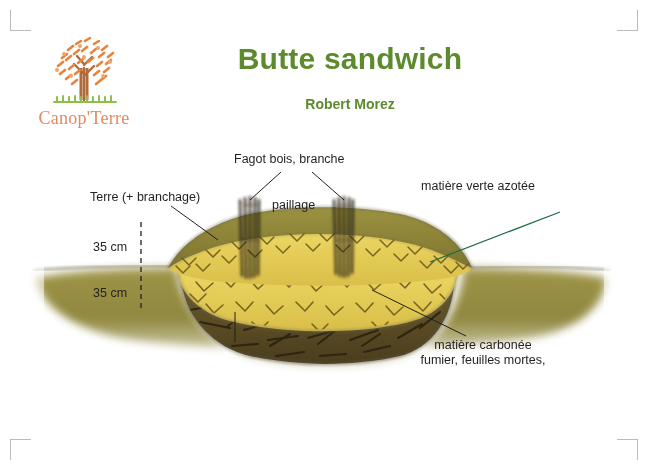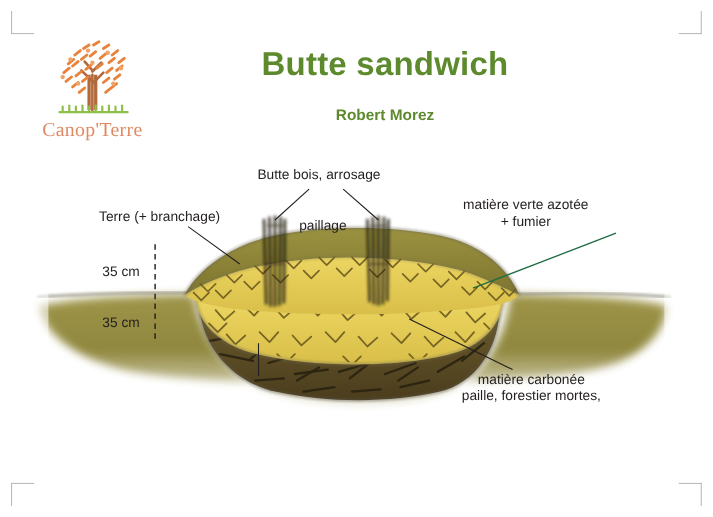--- a/index.html
+++ b/index.html
@@ -411,43 +411,42 @@
         <path d="M466,336 L372,290"></path>
 
         <path d="M235,342 L235,312"></path>
       </g>
 
       <path d="M560,212 L430,262" stroke="#1d6b43" stroke-width="1.2" fill="none"></path>
     </svg>
   </div>
 
   <div class="lbl" id="lbl-fagot">
-    <span>Butte bois, arrosage</span>
+    <span>Fagot bois, branche</span>
   </div>
 
   <div class="lbl" id="lbl-terre">
     <span>Terre (+ branchage)</span>
   </div>
 
   <div class="lbl" id="lbl-paillage">
     <span>paillage</span>
   </div>
 
   <div class="lbl" id="lbl-verte">
     <div>matière verte azotée</div>
-    <div class="b">+ fumier</div>
   </div>
 
   <div class="lbl" id="lbl-dim-top">
     <span>35 cm</span>
   </div>
 
   <div class="lbl" id="lbl-dim-bot">
     <span>35 cm</span>
   </div>
 
 
   <div class="lbl" id="lbl-carbonee">
     <div>matière carbonée</div>
-    <div>paille, forestier mortes,</div>
+    <div>fumier, feuilles mortes,</div>
   </div>
 
 </div>
 
 </body></html>

